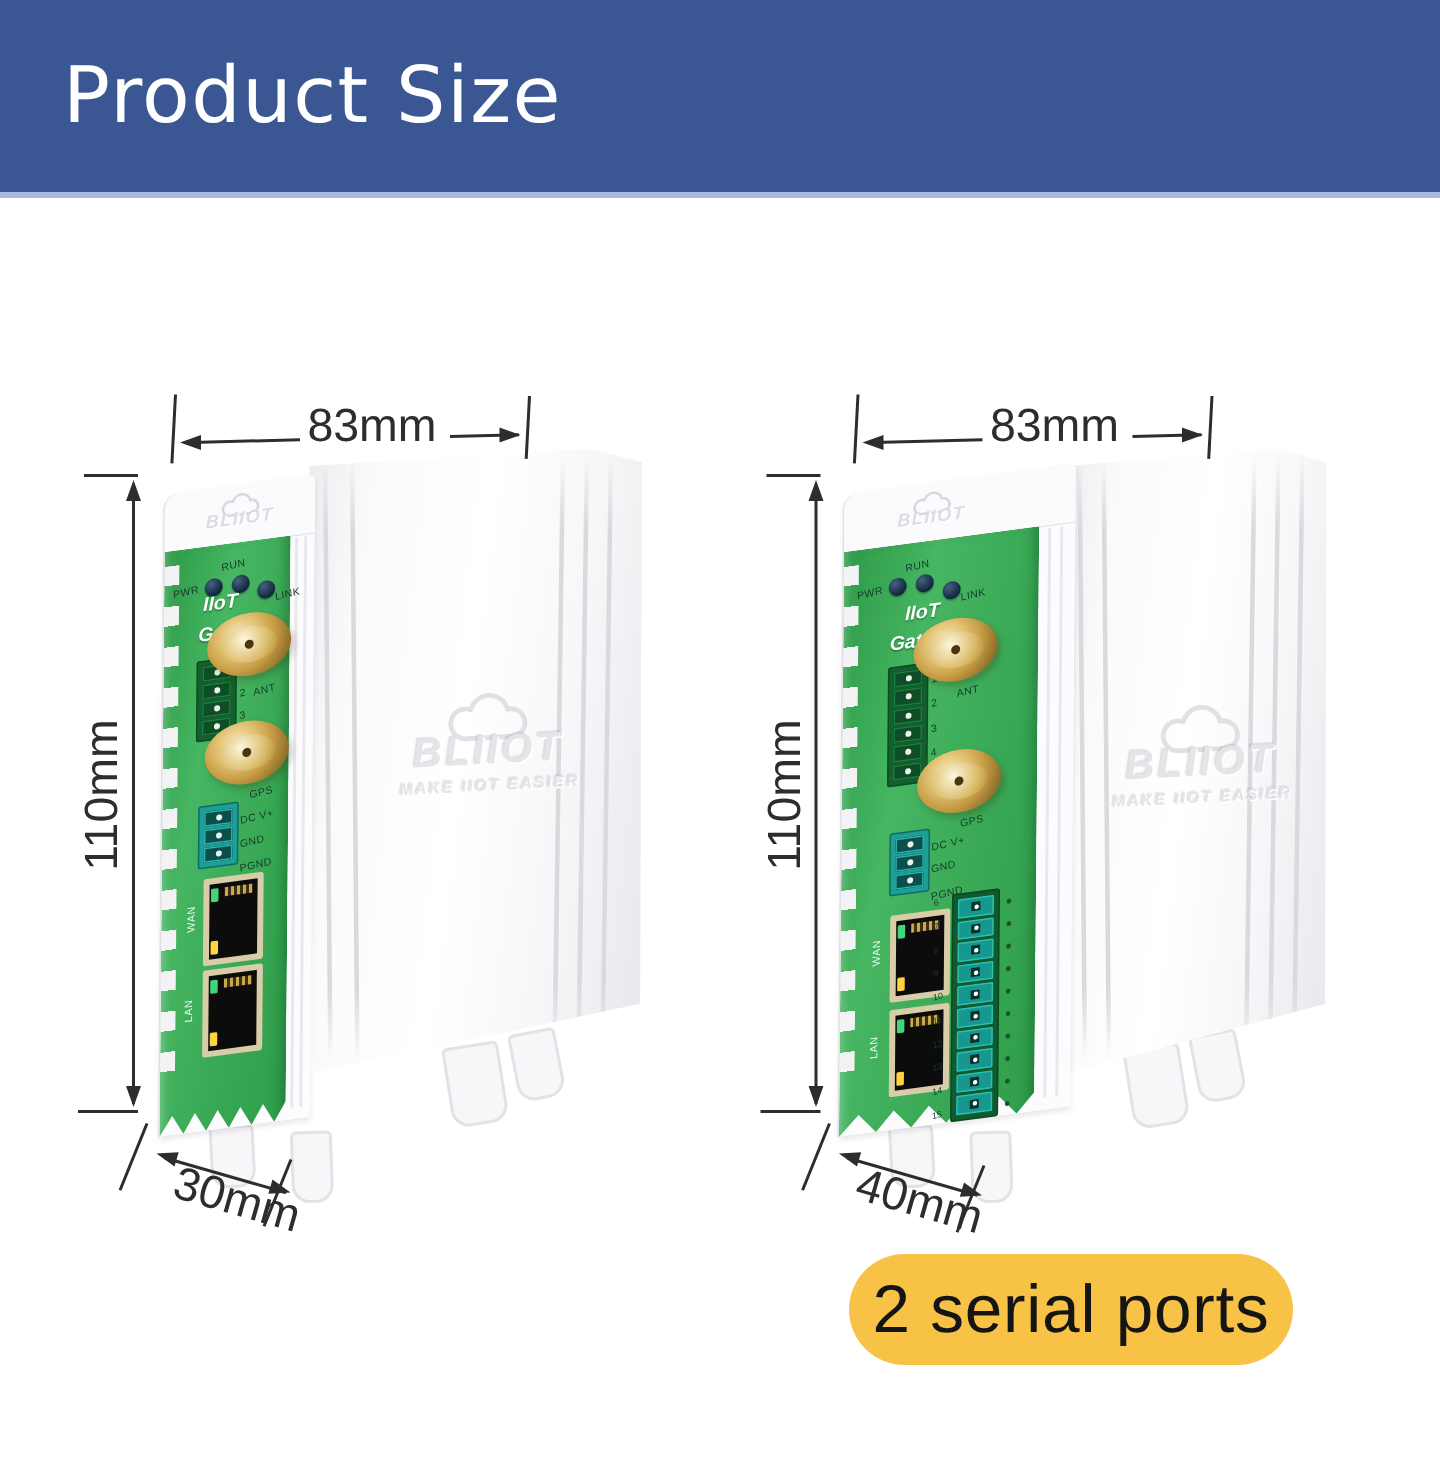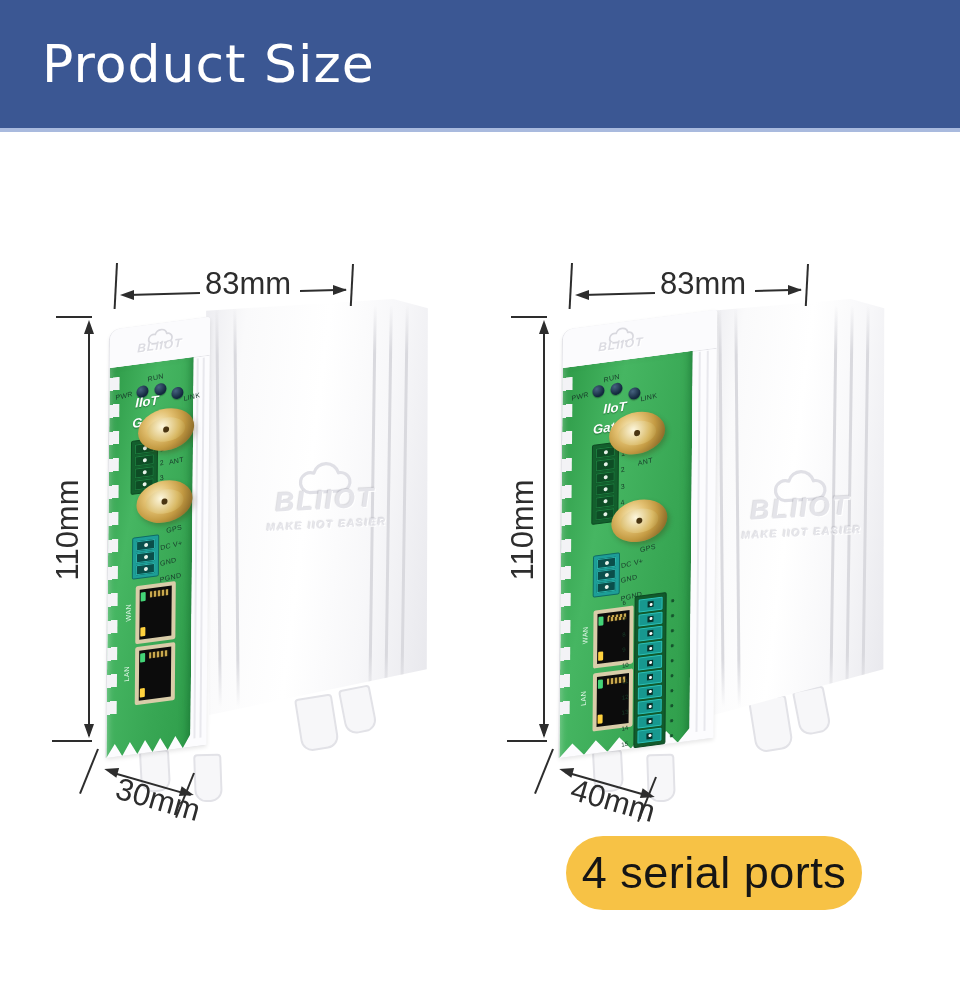--- a/index.html
+++ b/index.html
@@ -429,16 +429,16 @@
   <div class="dim-text fr-dl-text">110mm</div>
 
   <div class="dim-tick-v fr-db-tl"></div>
   <div class="dim-tick-v fr-db-tr"></div>
   <div class="dim-line fr-db-line"></div>
   <div class="ah ah-left fr-db-al"></div>
   <div class="ah ah-right fr-db-ar"></div>
   <div class="dim-text fr-db-text">40mm</div>
 
   <div class="badge fr-badge">
-    <span>4 serial ports</span>
+    <span>2 serial ports</span>
   </div>
 
 </div>
 
 </body></html>

